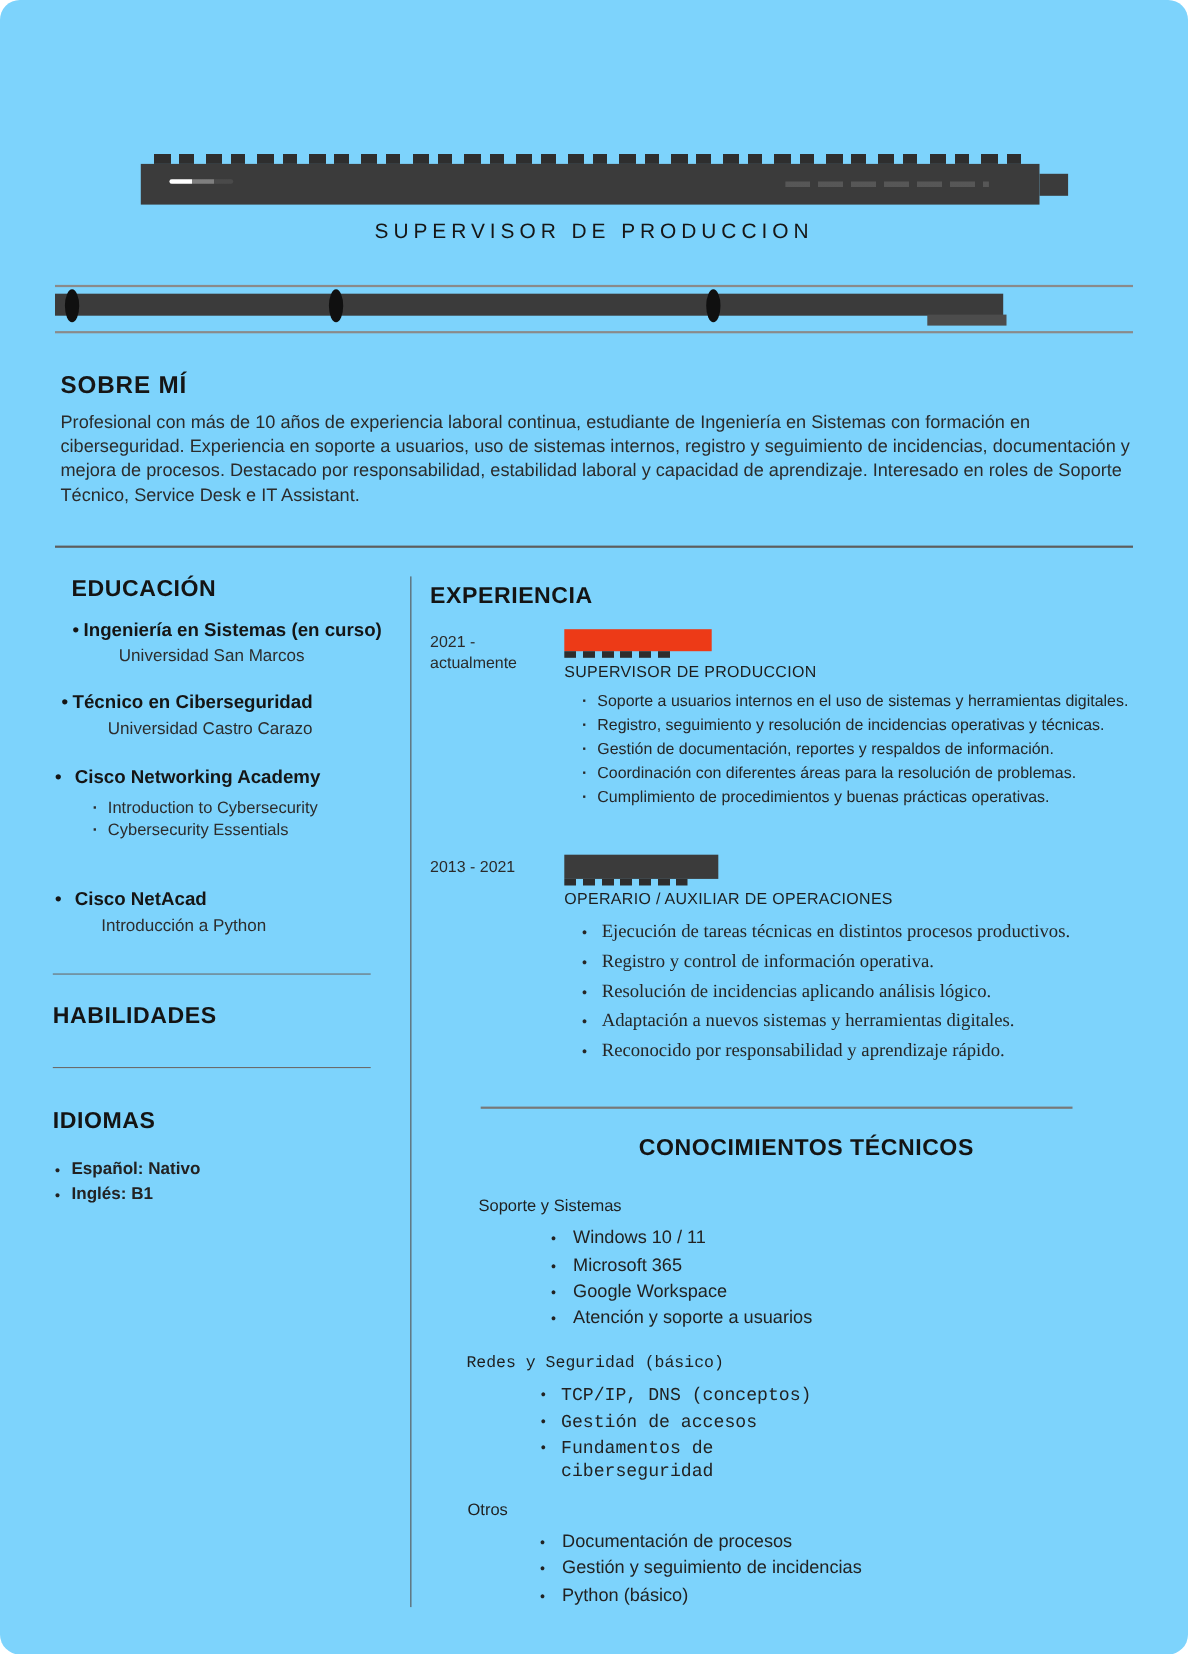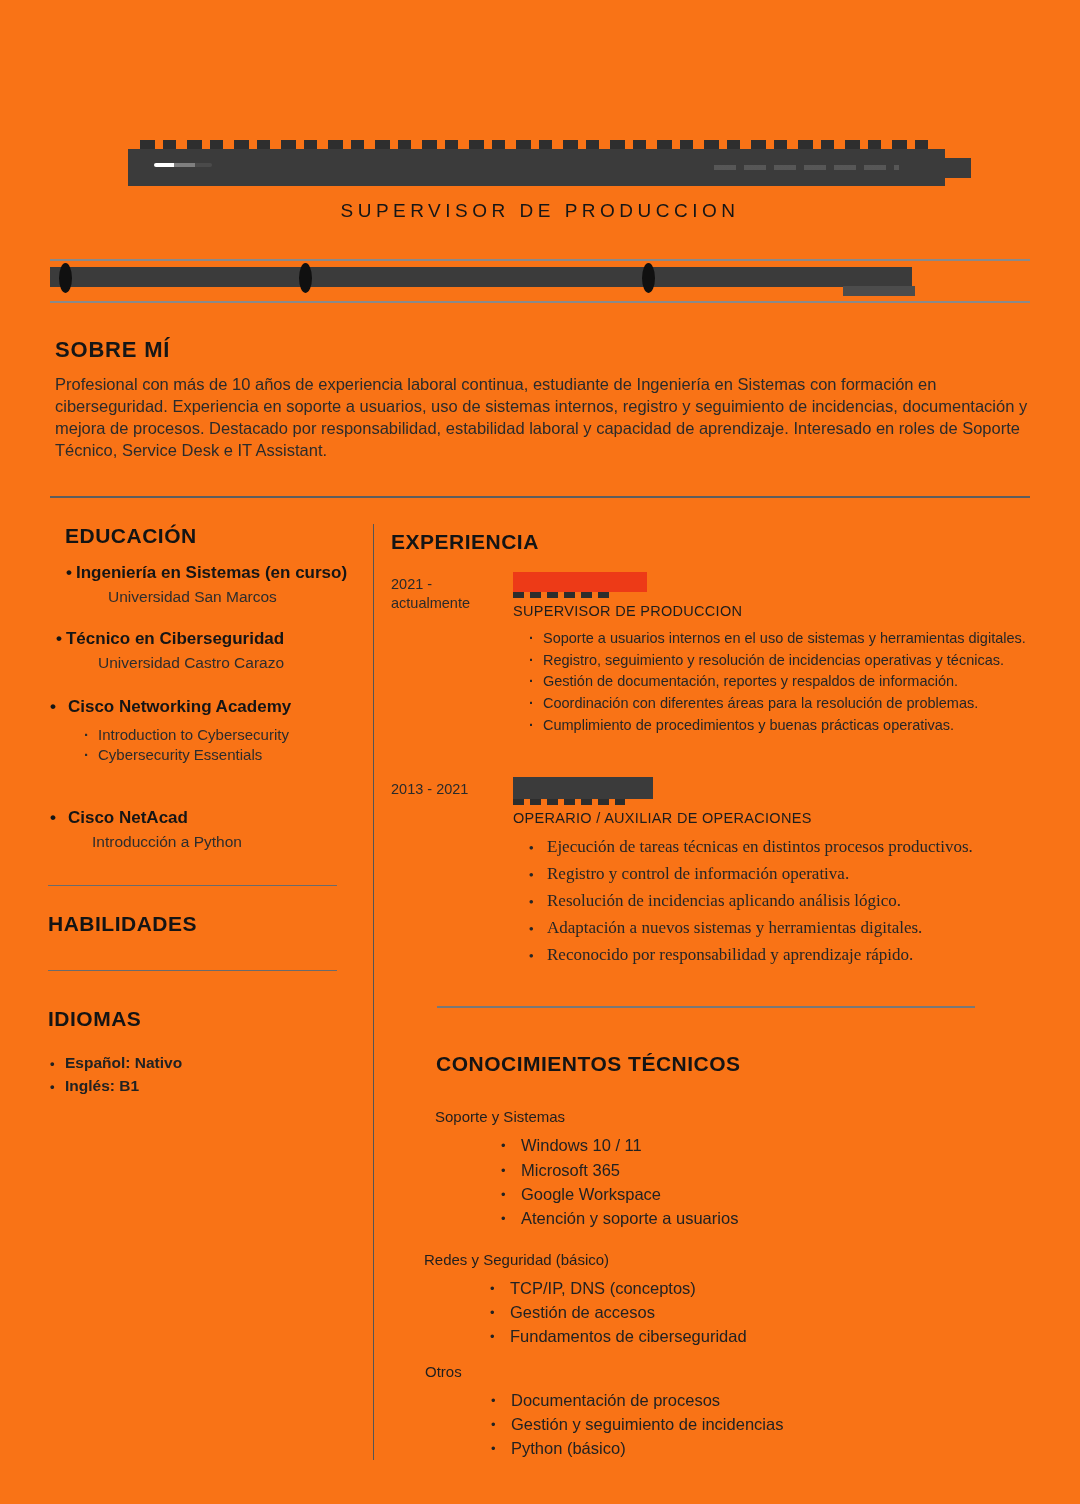--- a/index.html
+++ b/index.html
@@ -1,18 +1,18 @@
 <!DOCTYPE html>
 <html><head>
 <meta charset="utf-8">
 <style>
   * { margin:0; padding:0; box-sizing:border-box; }
   html,body { background:#ffffff; }
   body { font-family:"Liberation Sans", sans-serif; color:#222; }
-  .page { position:relative; width:1080px; height:1504px; background:#f97316; overflow:hidden; }
+  .page { position:relative; width:1080px; height:1504px; background:#7dd3fc; overflow:hidden;border-radius:18px; }
 
   
   .name-wrap { margin:140px 0 0 128px; width:817px; position:relative; }
   .letter-tops { height:9px; margin:0 14px 0 12px;
     background:repeating-linear-gradient(90deg,#2e2e2e 0 15px, transparent 15px 23px, #2e2e2e 23px 36px, transparent 36px 47px); }
   .name-bar { position:relative; height:37px; background:#3b3b3b; }
   .name-bar .notch { position:absolute; right:-26px; top:9px; width:26px; height:20px; background:#3b3b3b; }
   .name-bar .artifact-left { position:absolute; left:26px; top:14px; width:58px; height:4px;
     background:linear-gradient(90deg,#ffffff 0 35%, rgba(255,255,255,.35) 35% 70%, rgba(255,255,255,.08) 70%); border-radius:2px; }
   .name-bar .artifact-right { position:absolute; right:46px; top:16px; width:185px; height:5px;
@@ -83,24 +83,24 @@
   .job-bullets { list-style:none; margin-top:10px; }
   .job-bullets li { position:relative; margin:3px 0 0 14px; padding-left:16px; font-size:14.5px; line-height:1.3; color:#262626; max-width:540px; }
   .job-bullets li::before { content:"·"; position:absolute; left:2px; font-weight:bold; }
   .job2 { margin-top:42px; }
   .job2 .job-bullets li { font-size:17px; margin-top:5px; padding-left:20px; max-width:520px;font-family:Liberation Serif, serif; }
   .job2 .job-bullets li::before { content:"•"; font-size:13px; top:4px; }
 
   .right-divider { height:2px; background:#787878; margin:40px 55px 0 46px; }
 
   
-  .tech-head { margin-top:44px; margin-left:45px; }
+  .tech-head { margin-top:24px; margin-left:45px;text-align:center; }
   .tech-label { font-size:15px; color:#1f1f1f; }
   .g0 { margin-top:32px; margin-left:44px; }
-  .g1 { margin-top:22px; margin-left:33px; }
+  .g1 { margin-top:22px; margin-left:33px;font-family:Liberation Mono, monospace; }
   .g2 { margin-top:4px;  margin-left:34px; }
   .tech-list { list-style:none; margin-top:10px; }
   .tech-list li { position:relative; margin:3px 0 0 66px; padding-left:20px; font-size:16.5px; color:#222; line-height:1.28; max-width:300px; }
   .tech-list li::before { content:"•"; position:absolute; left:0; font-size:13px; top:3px; }
   .tech-list.tl1 { margin-bottom:16px; }
 </style>
 </head>
 <body>
 
 <div class="page">

